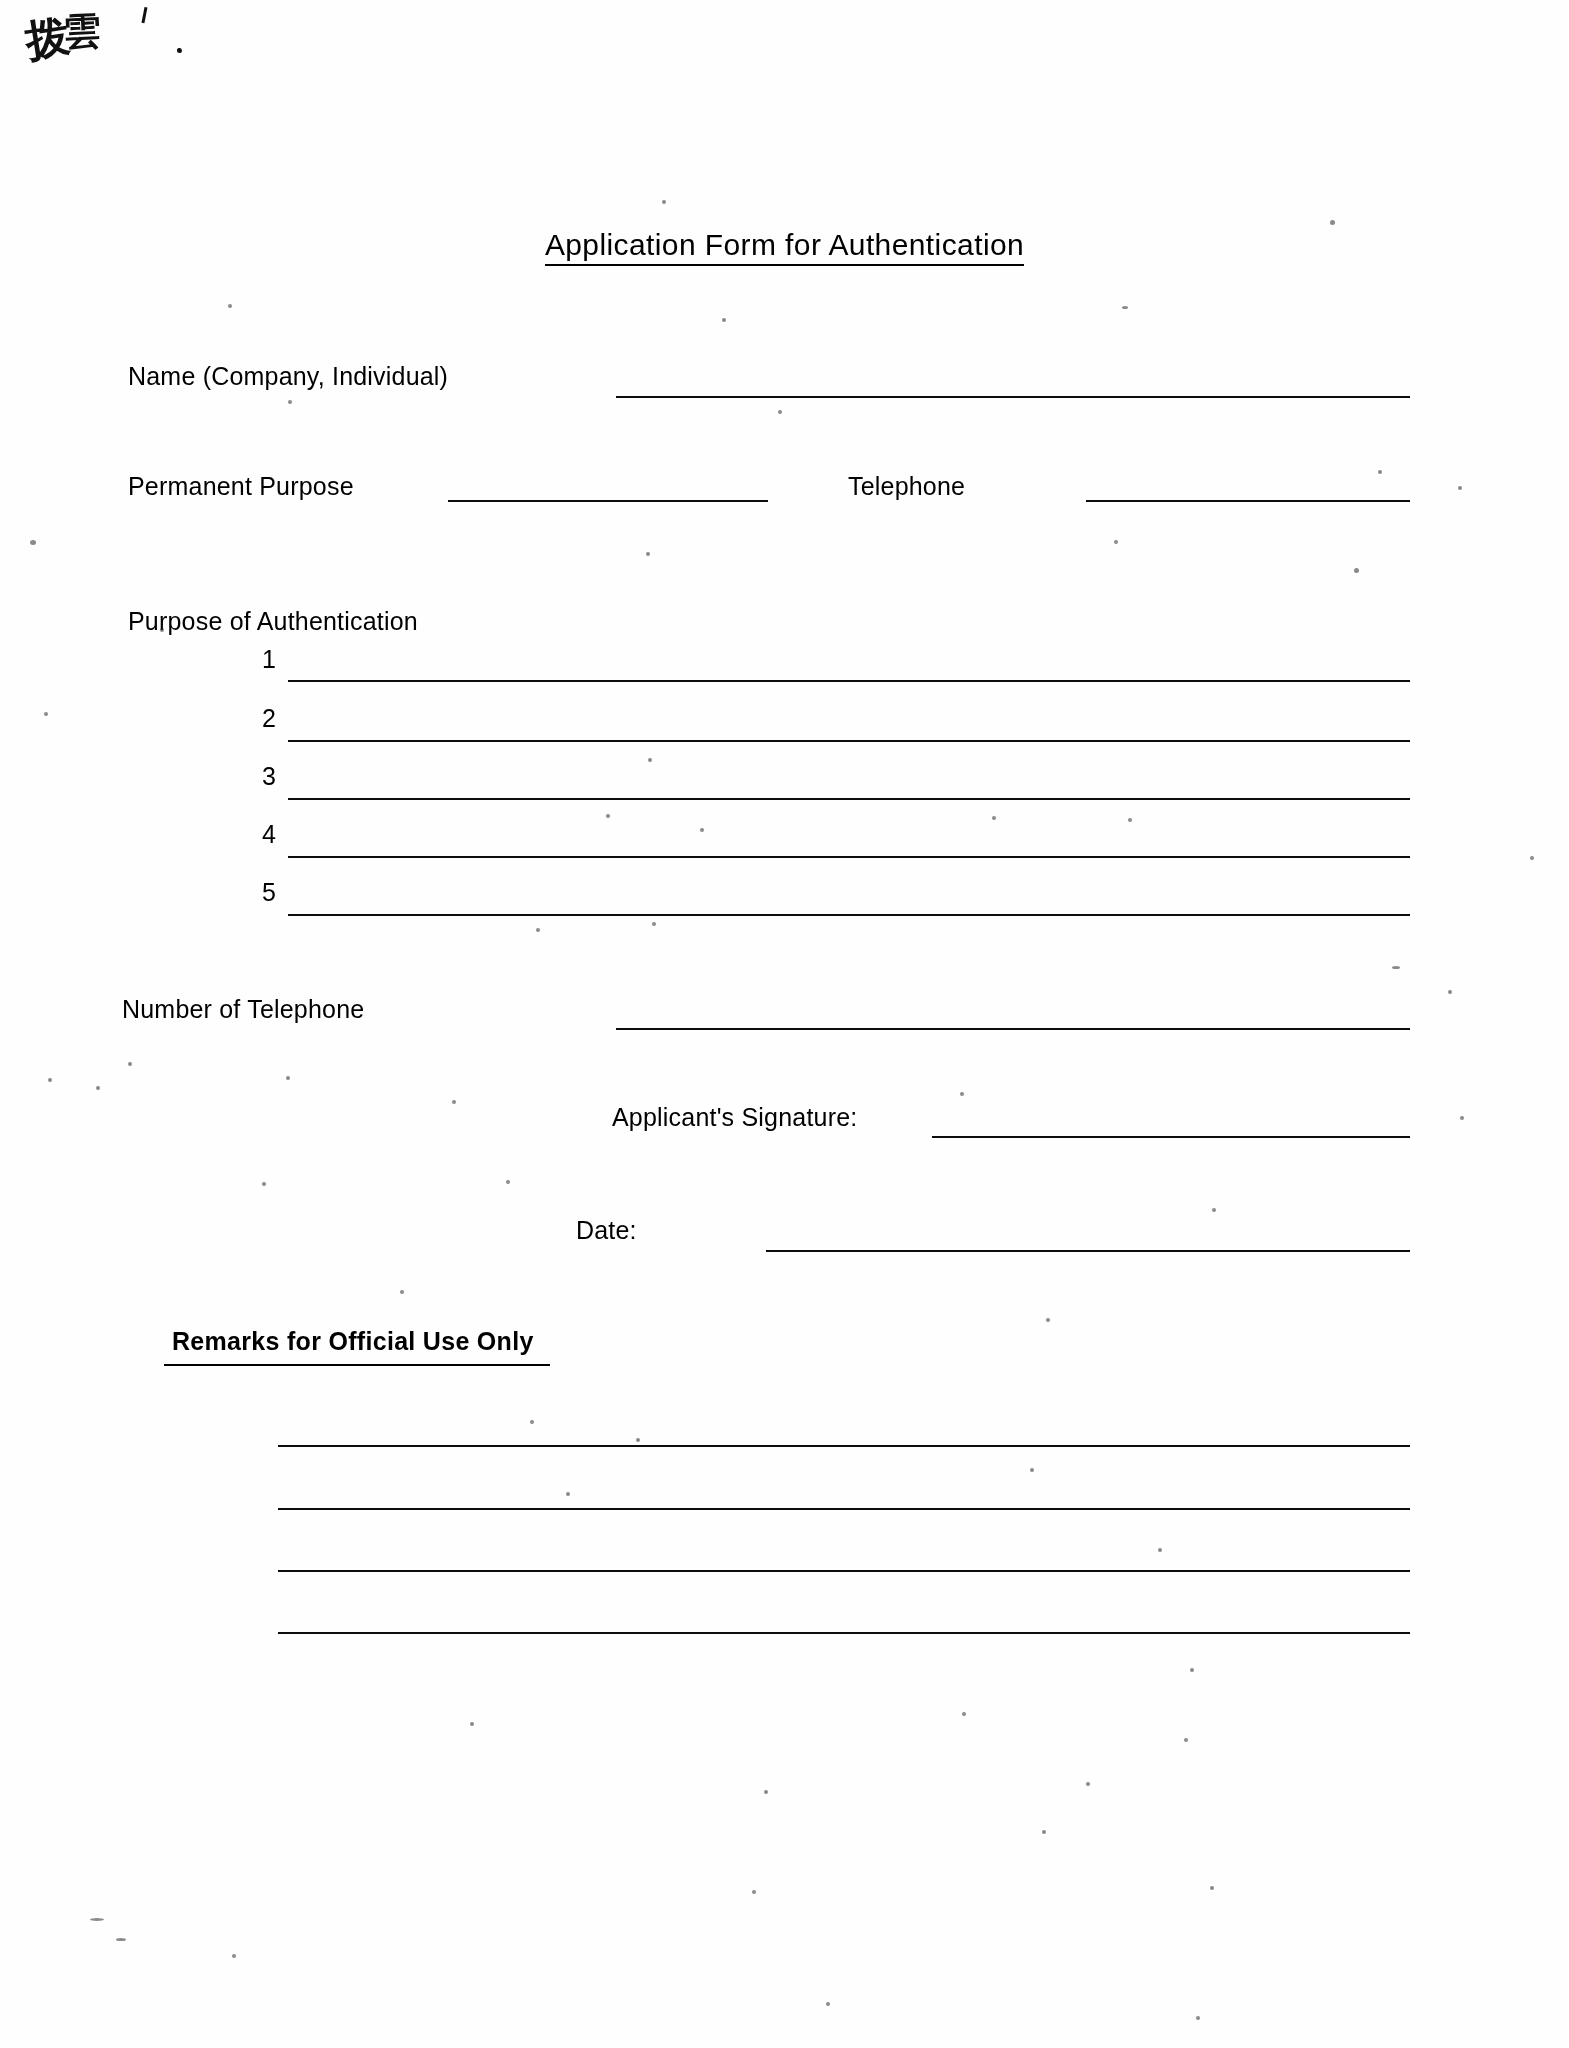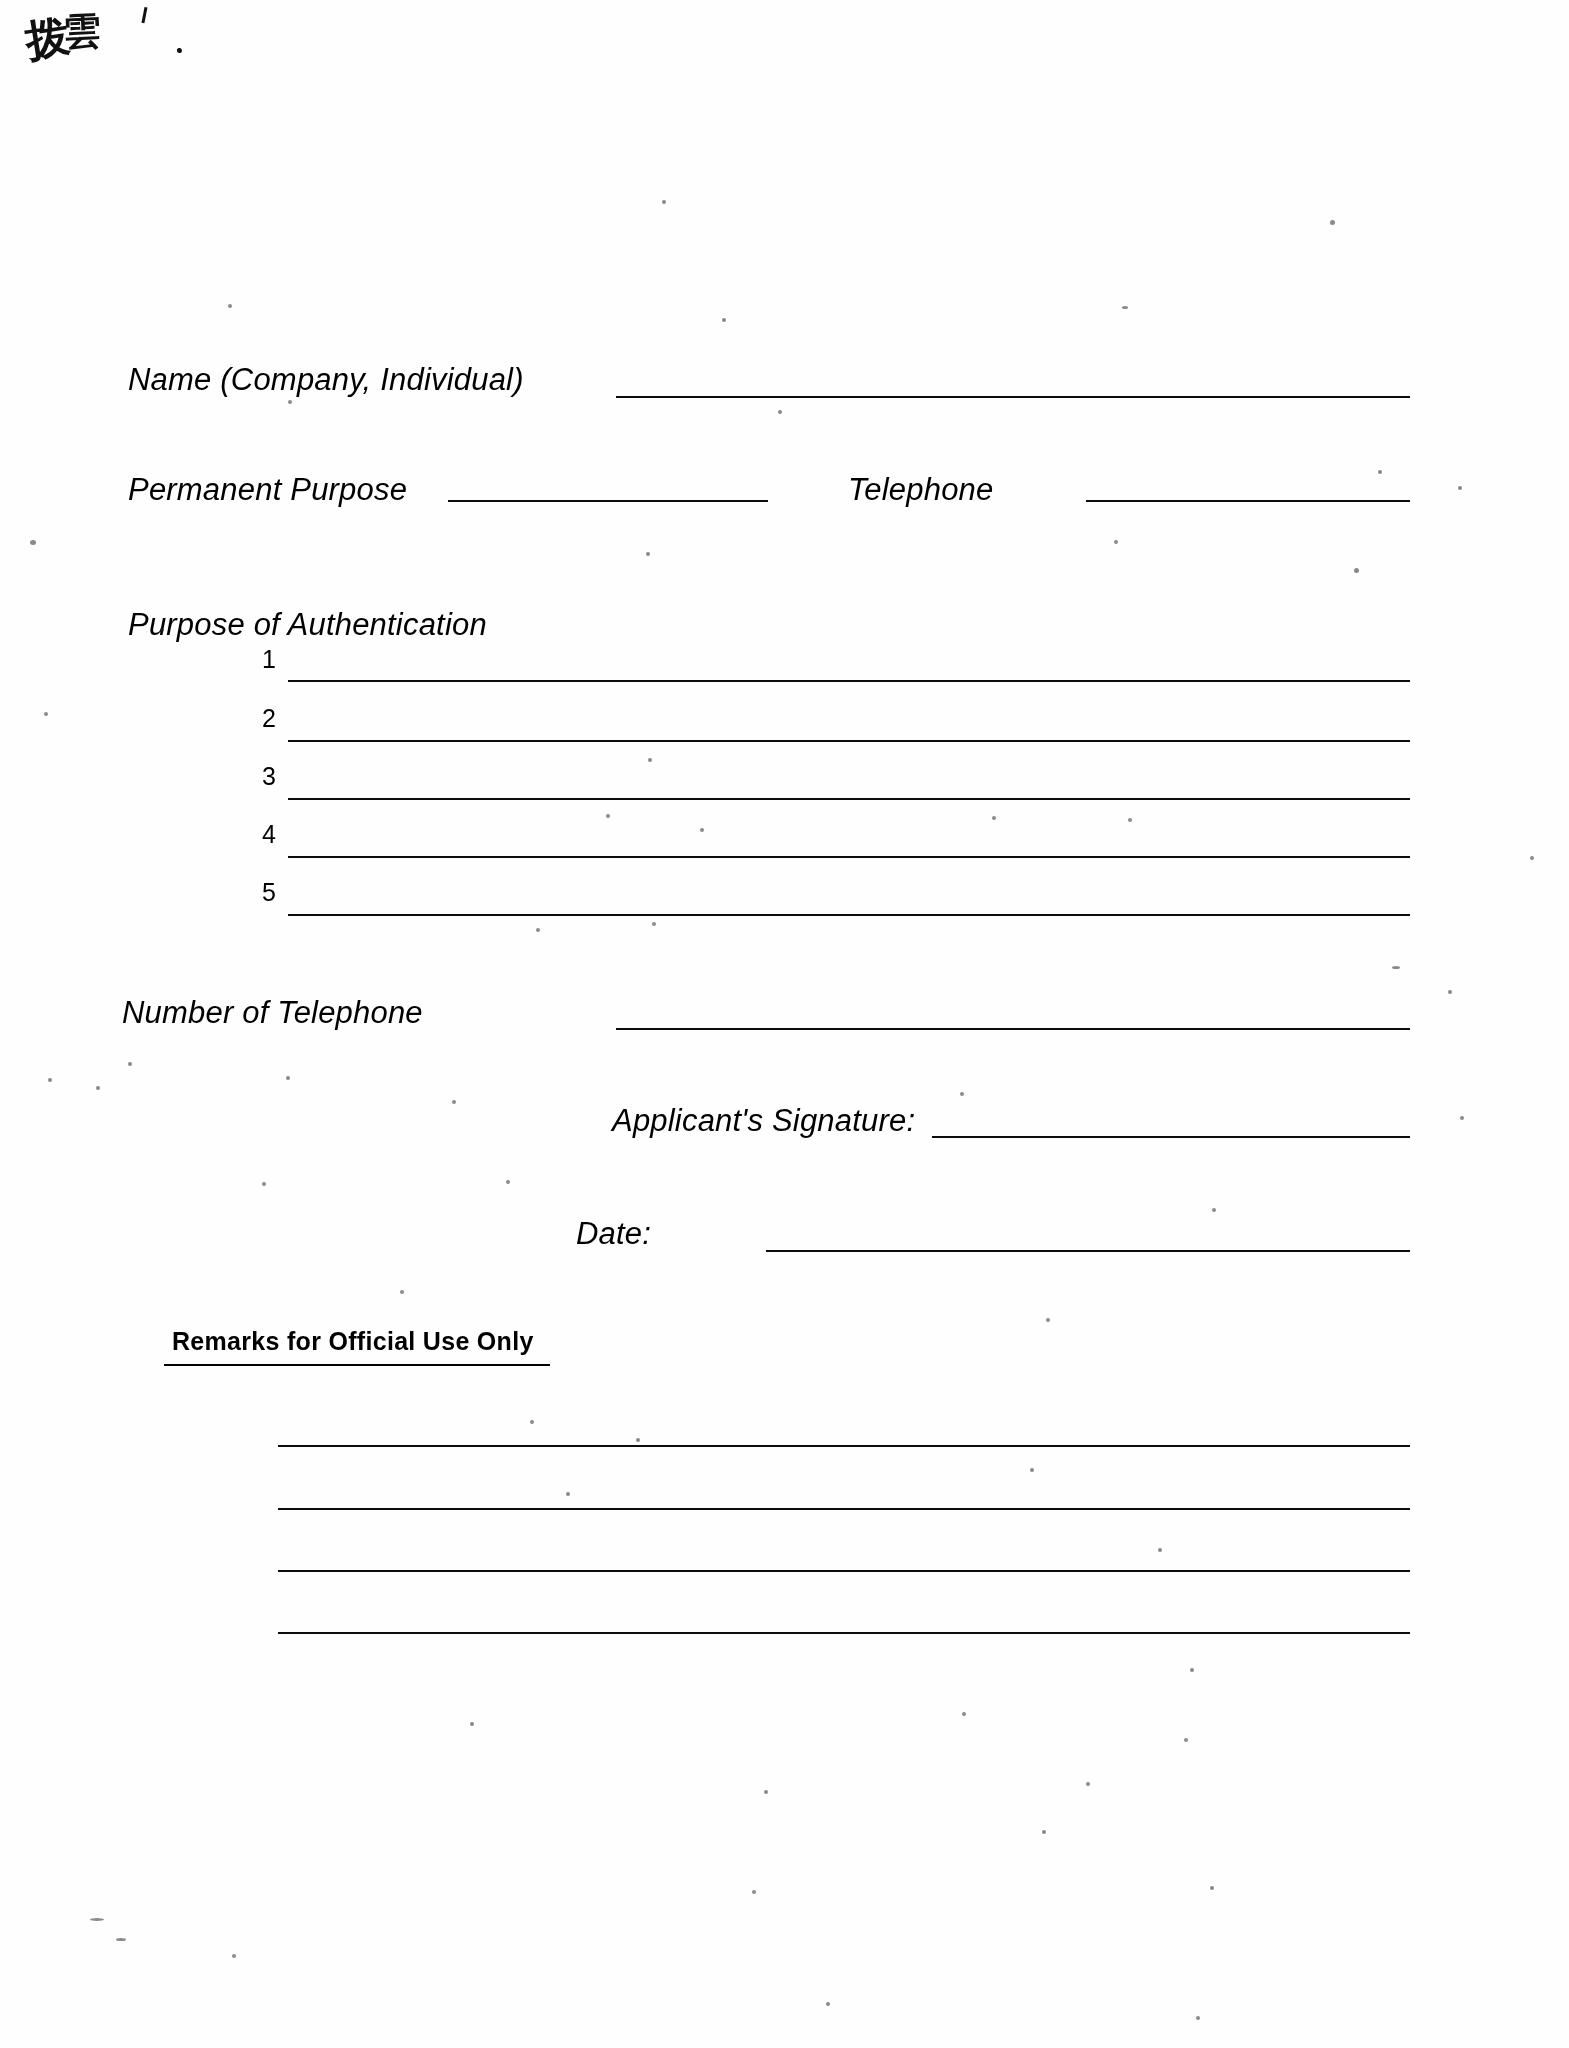--- a/index.html
+++ b/index.html
@@ -75,24 +75,23 @@
     font-size: 30px;
     letter-spacing: .4px;
   }
   .title span {
     border-bottom: 2px solid #000;
     padding-bottom: 3px;
   }
 
   .lbl {
     position: absolute;
-    font-size: 31px;
+    font-size: 25px;
     white-space: nowrap;
     letter-spacing: .2px;
-    font-style: italic;
   }
 
   .rule {
     position: absolute;
     height: 0;
     border-bottom: 2px solid #0d0d0d;
   }
 
   .num {
     position: absolute;
@@ -120,20 +119,23 @@
 <body>
 
 <div class="page">
 
   <div class="stamp">
     <span>拨</span><span class="s2">雲</span>
     <span class="tick"></span>
     <span class="dot"></span>
   </div>
 
+  <div class="title">
+    <span>Application Form for Authentication</span>
+  </div>
 
   <div class="lbl" style="left:128px; top:362px;">Name (Company, Individual)</div>
   <div class="rule" style="left:616px; top:396px; width:794px;"></div>
 
   <div class="lbl" style="left:128px; top:472px;">Permanent Purpose</div>
   <div class="rule" style="left:448px; top:500px; width:320px;"></div>
 
   <div class="lbl" style="left:848px; top:472px;">Telephone</div>
   <div class="rule" style="left:1086px; top:500px; width:324px;"></div>
 

